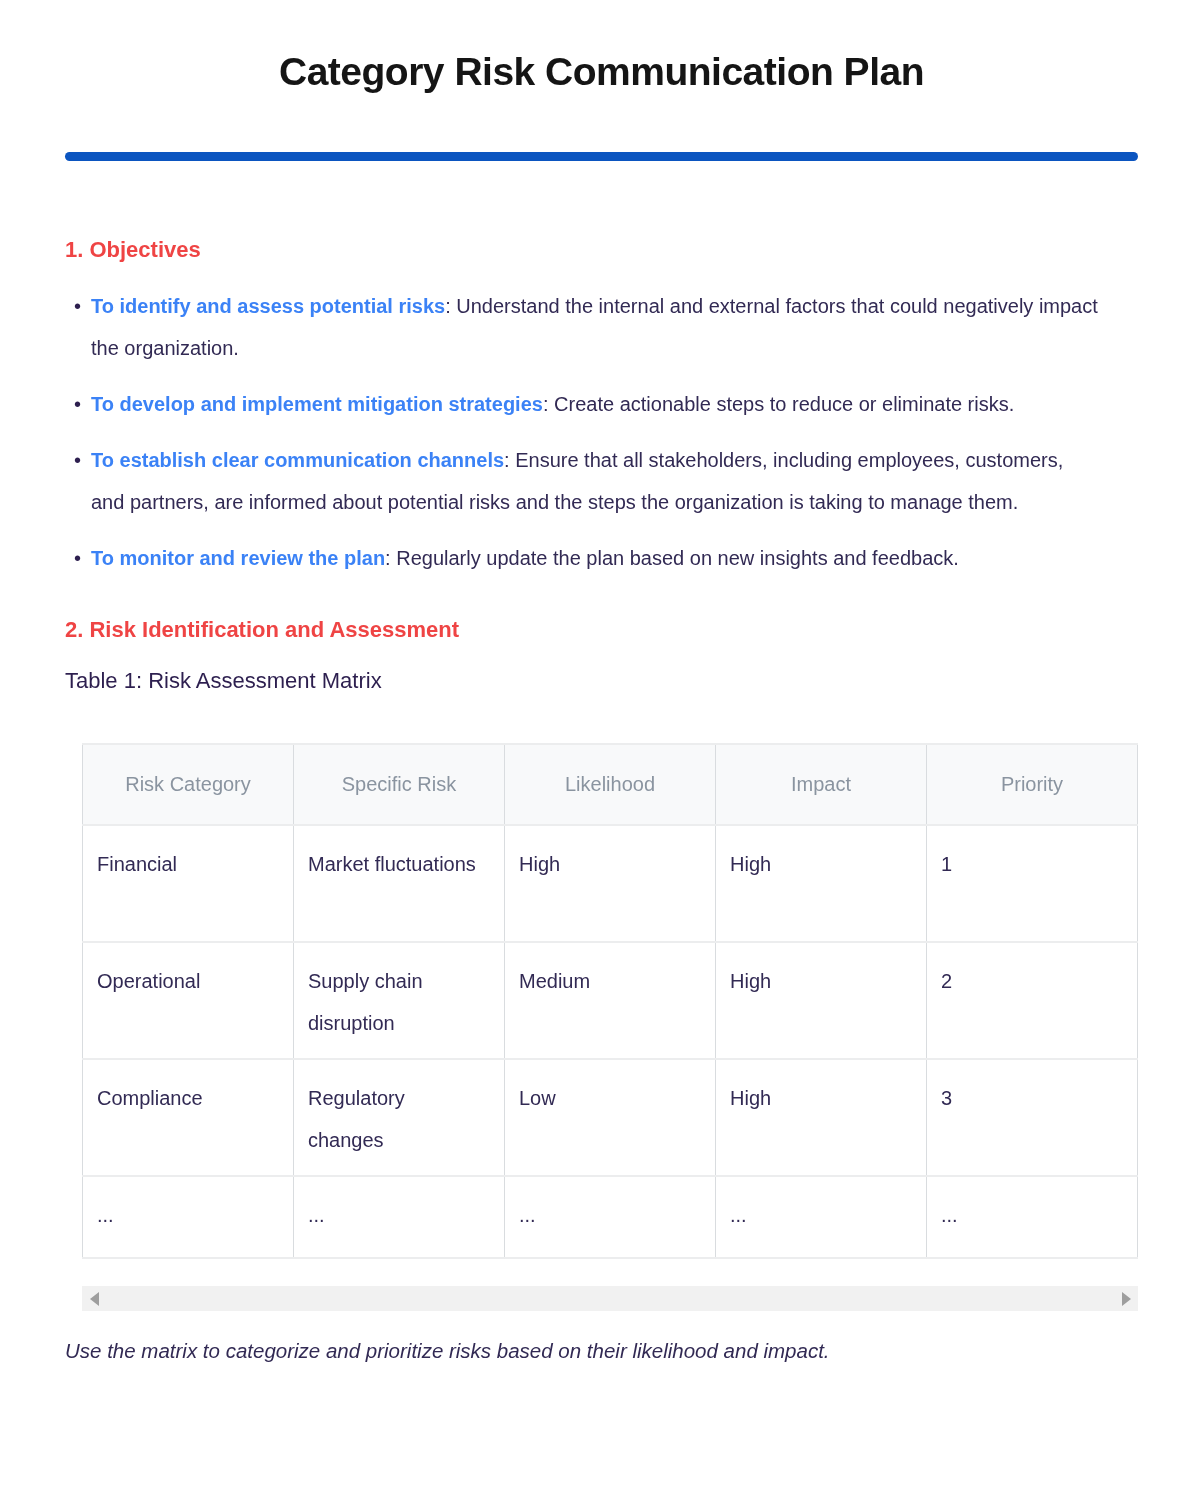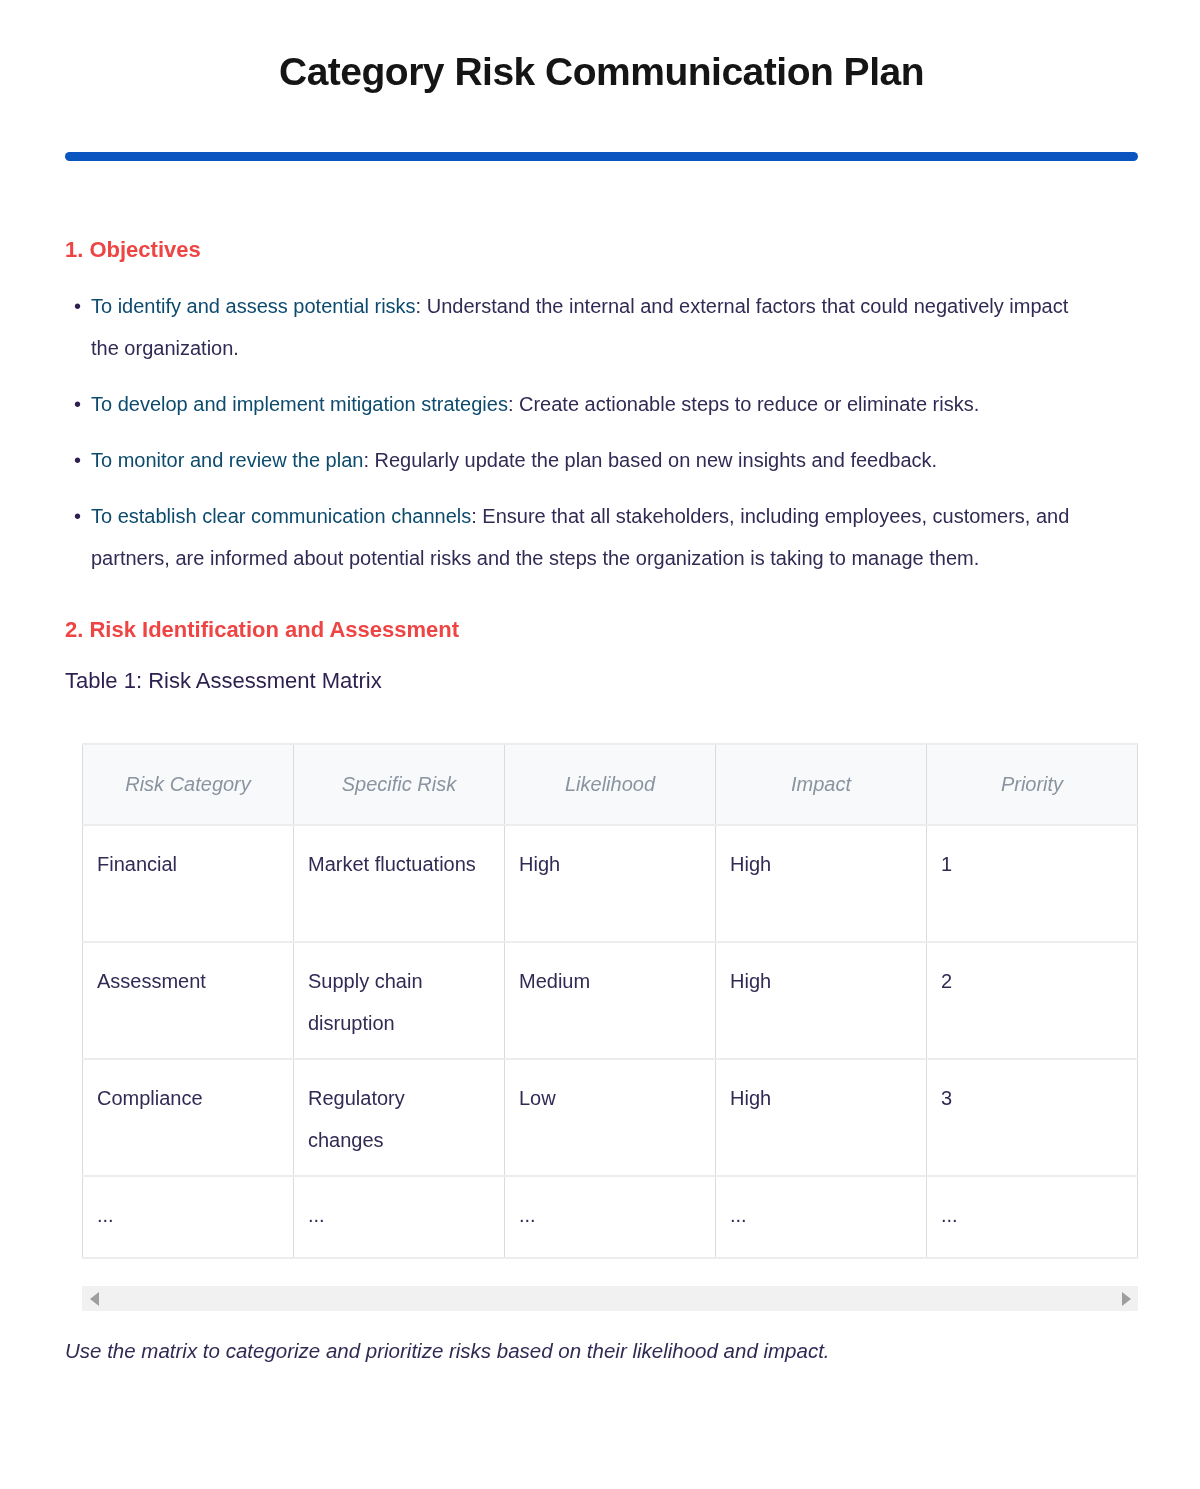--- a/index.html
+++ b/index.html
@@ -62,22 +62,22 @@
   }
   .objectives-list li::before {
     content: "\2022";
     position: absolute;
     left: 0;
     top: 0;
     font-size: 20px;
     color: #2d1f4f;
   }
   .obj-bold {
-    font-weight: 400;
-    color: #0c4a6e;
+    font-weight: 700;
+    color: #3b82f6;
   }
   .risk-heading {
     margin-top: 36px;
   }
   .table-wrap {
     margin: 47px 0 0 17px;
     width: 1056px;
   }
   table.risk-table {
     width: 100%;
@@ -91,21 +91,20 @@
     border-bottom: 2px solid #ecedee;
   }
   .risk-table th {
     height: 77px;
     background: #f8f9fa;
     color: #8a94a0;
     font-weight: 400;
     font-size: 20px;
     text-align: center;
     vertical-align: middle;
-    font-style: italic;
   }
   .risk-table td {
     padding: 17px 20px 0 14px;
     font-size: 20px;
     line-height: 42px;
     vertical-align: top;
     color: #322a54;
   }
   .risk-table tr.data-row { height: 117px; }
   .risk-table tr.ellipsis-row { height: 82px; }
@@ -160,24 +159,24 @@
   <h2 class="section-heading">1. Objectives</h2>
 
   <ul class="objectives-list">
     <li>
       <span class="obj-bold">To identify and assess potential risks</span><span>: Understand the internal and external factors that could negatively impact the organization.</span>
     </li>
     <li>
       <span class="obj-bold">To develop and implement mitigation strategies</span><span>: Create actionable steps to reduce or eliminate risks.</span>
     </li>
     <li>
+      <span class="obj-bold">To establish clear communication channels</span><span>: Ensure that all stakeholders, including employees, customers, and partners, are informed about potential risks and the steps the organization is taking to manage them.</span>
+    </li>
+    <li>
       <span class="obj-bold">To monitor and review the plan</span><span>: Regularly update the plan based on new insights and feedback.</span>
-    </li>
-    <li>
-      <span class="obj-bold">To establish clear communication channels</span><span>: Ensure that all stakeholders, including employees, customers, and partners, are informed about potential risks and the steps the organization is taking to manage them.</span>
     </li>
   </ul>
 
   <h2 class="section-heading risk-heading">2. Risk Identification and Assessment</h2>
 
   <h3 class="sub-heading">Table 1: Risk Assessment Matrix</h3>
 
   <div class="table-wrap">
     <table class="risk-table">
       <thead>
@@ -191,21 +190,21 @@
       </thead>
       <tbody>
         <tr class="data-row">
           <td>Financial</td>
           <td>Market fluctuations</td>
           <td>High</td>
           <td>High</td>
           <td>1</td>
         </tr>
         <tr class="data-row">
-          <td>Assessment</td>
+          <td>Operational</td>
           <td>Supply chain disruption</td>
           <td>Medium</td>
           <td>High</td>
           <td>2</td>
         </tr>
         <tr class="data-row">
           <td>Compliance</td>
           <td>Regulatory changes</td>
           <td>Low</td>
           <td>High</td>

